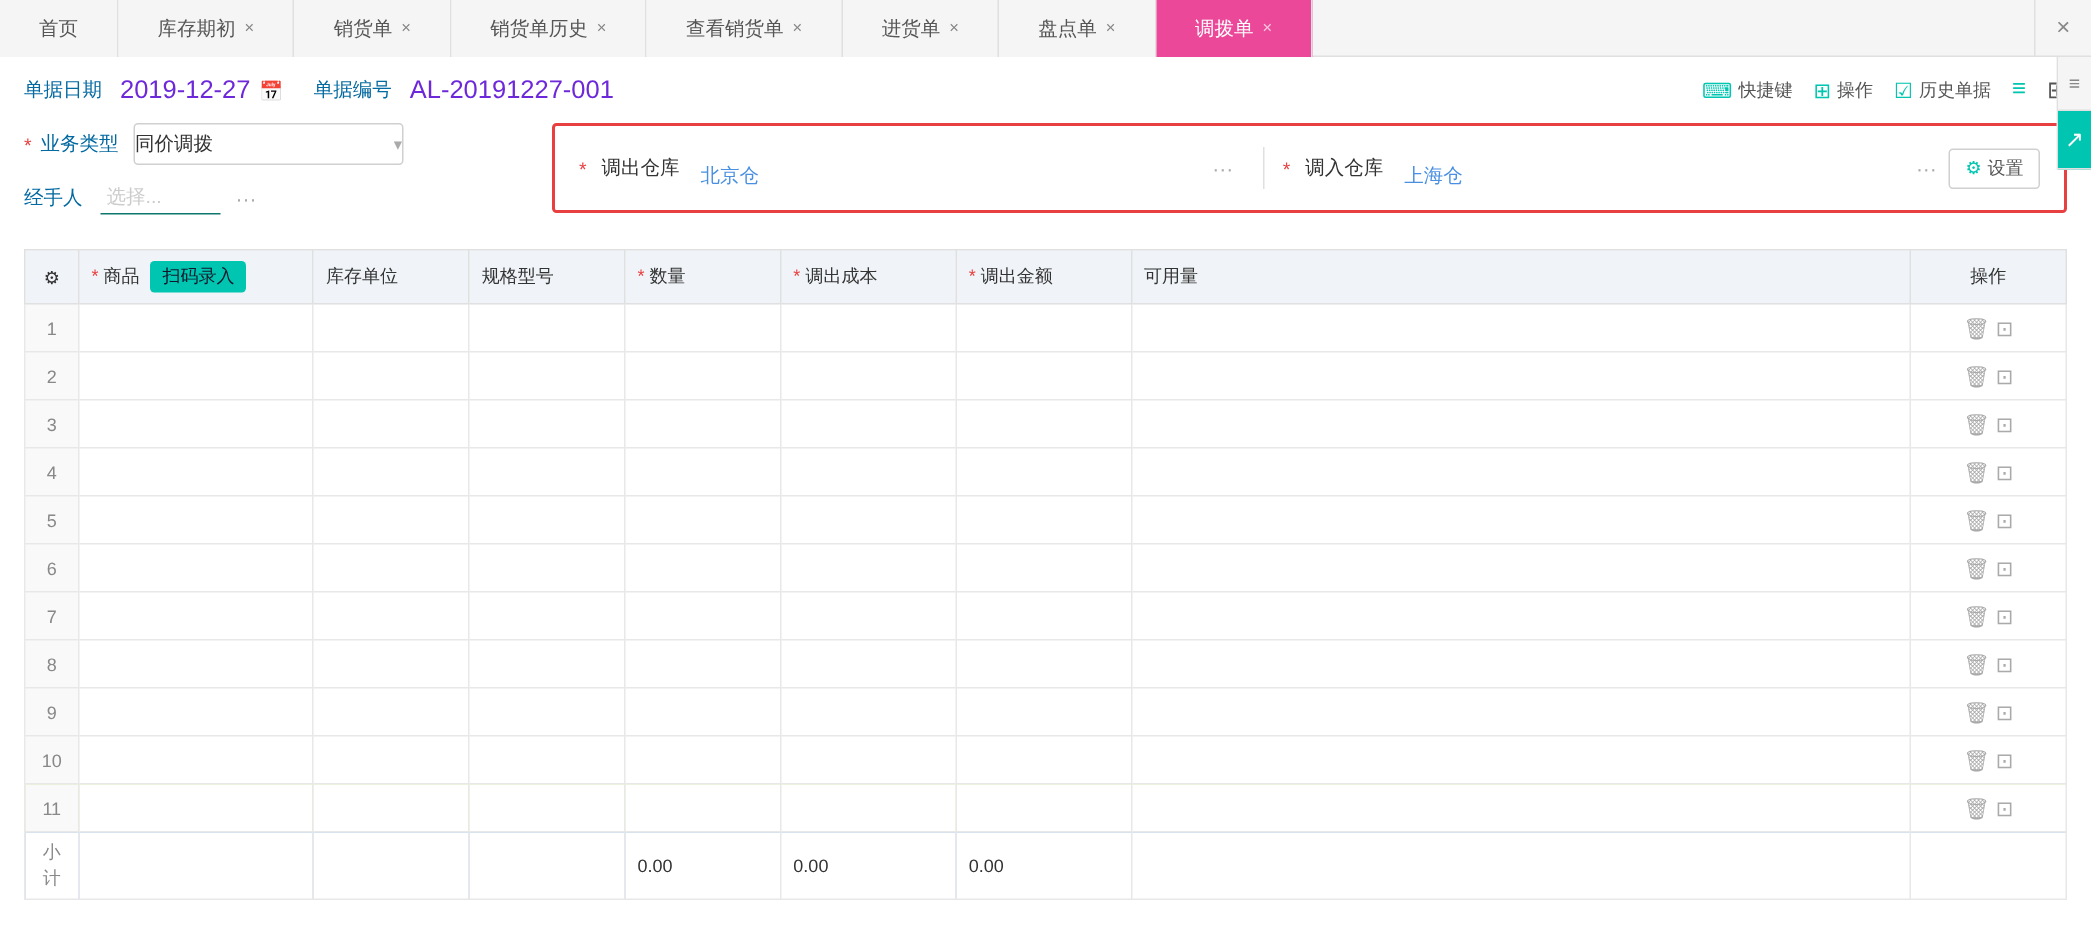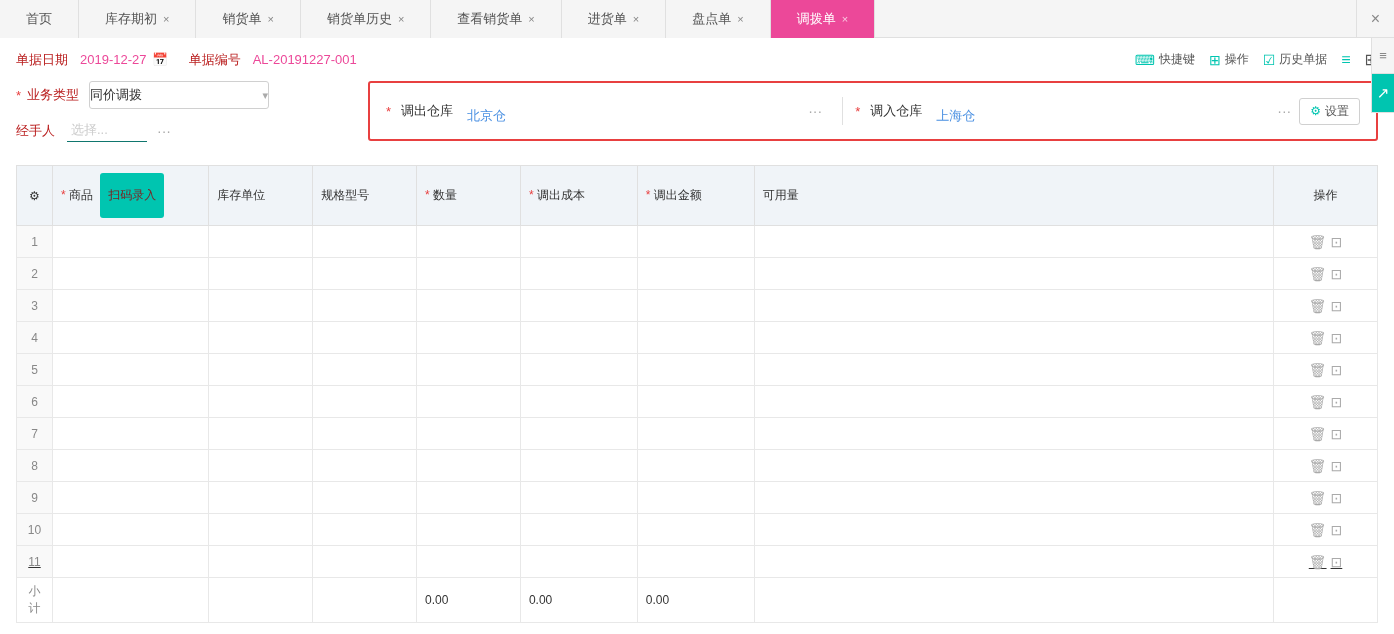--- a/index.html
+++ b/index.html
@@ -52,22 +52,22 @@
     
     .toolbar-row {
       display: flex; align-items: center; justify-content: space-between;
       margin-bottom: 12px;
     }
     .toolbar-left { display: flex; align-items: center; gap: 20px; }
     .toolbar-right { display: flex; align-items: center; gap: 14px; font-size: 12px; color: #555; }
     .toolbar-right .icon-group { display: flex; align-items: center; gap: 4px; cursor: pointer; }
     .toolbar-right .icon-group .icon-sym { color: #00c5b0; font-size: 14px; }
 
-    .field-label { font-size: 13px; color: #b91c1c; }
-    .field-value { font-size: 13px; color: #ec4899; }
+    .field-label { font-size: 13px; color: #0369a1; }
+    .field-value { font-size: 17px; color: #6d28d9; }
     .field-with-icon { display: flex; align-items: center; gap: 6px; }
     .calendar-icon { color: #00c5b0; cursor: pointer; }
 
     
     .red-box {
       border: 2px solid #e84040;
       border-radius: 3px;
       padding: 14px 16px;
       margin-bottom: 12px;
       display: flex; align-items: center; gap: 0;
@@ -126,22 +126,22 @@
     }
     .data-table td.row-num { text-align: center; color: #888; width: 36px; background: #f9f9f9; }
     .data-table td.ops { text-align: center; white-space: nowrap; }
     .op-btn { color: #aaa; cursor: pointer; font-size: 14px; margin: 0 2px; }
 
     
     .gear-col { width: 36px; text-align: center; }
 
     
     .scan-btn {
-      background: #00c5b0; color: #7f1d1d; border: none; border-radius: 3px;
-      padding: 14px 8px; font-size: 12px; cursor: pointer; margin-left: 4px;
+      background: #00c5b0; color: #0f172a; border: none; border-radius: 3px;
+      padding: 2px 8px; font-size: 12px; cursor: pointer; margin-left: 4px;
     }
 
     
     .table-wrap { overflow-x: auto; overflow-y: hidden; }
 
     
     .right-sidebar {
       position: fixed; right: 0; top: 38px;
       display: flex; flex-direction: column; gap: 0;
       border-left: 1px solid #e0e0e0;
@@ -419,21 +419,21 @@
             <td class="row-num">10</td>
             <td></td>
             <td></td>
             <td></td>
             <td></td>
             <td></td>
             <td></td>
             <td></td>
             <td class="ops"><span class="op-btn">🗑</span><span class="op-btn">⊡</span></td>
           </tr>
-          <tr style="background: #bef264; text-decoration: underline;">
+          <tr style="background: #bef264;">
             <td class="row-num">11</td>
             <td></td>
             <td></td>
             <td></td>
             <td></td>
             <td></td>
             <td></td>
             <td></td>
             <td class="ops"><span class="op-btn">🗑</span><span class="op-btn">⊡</span></td>
           </tr>

